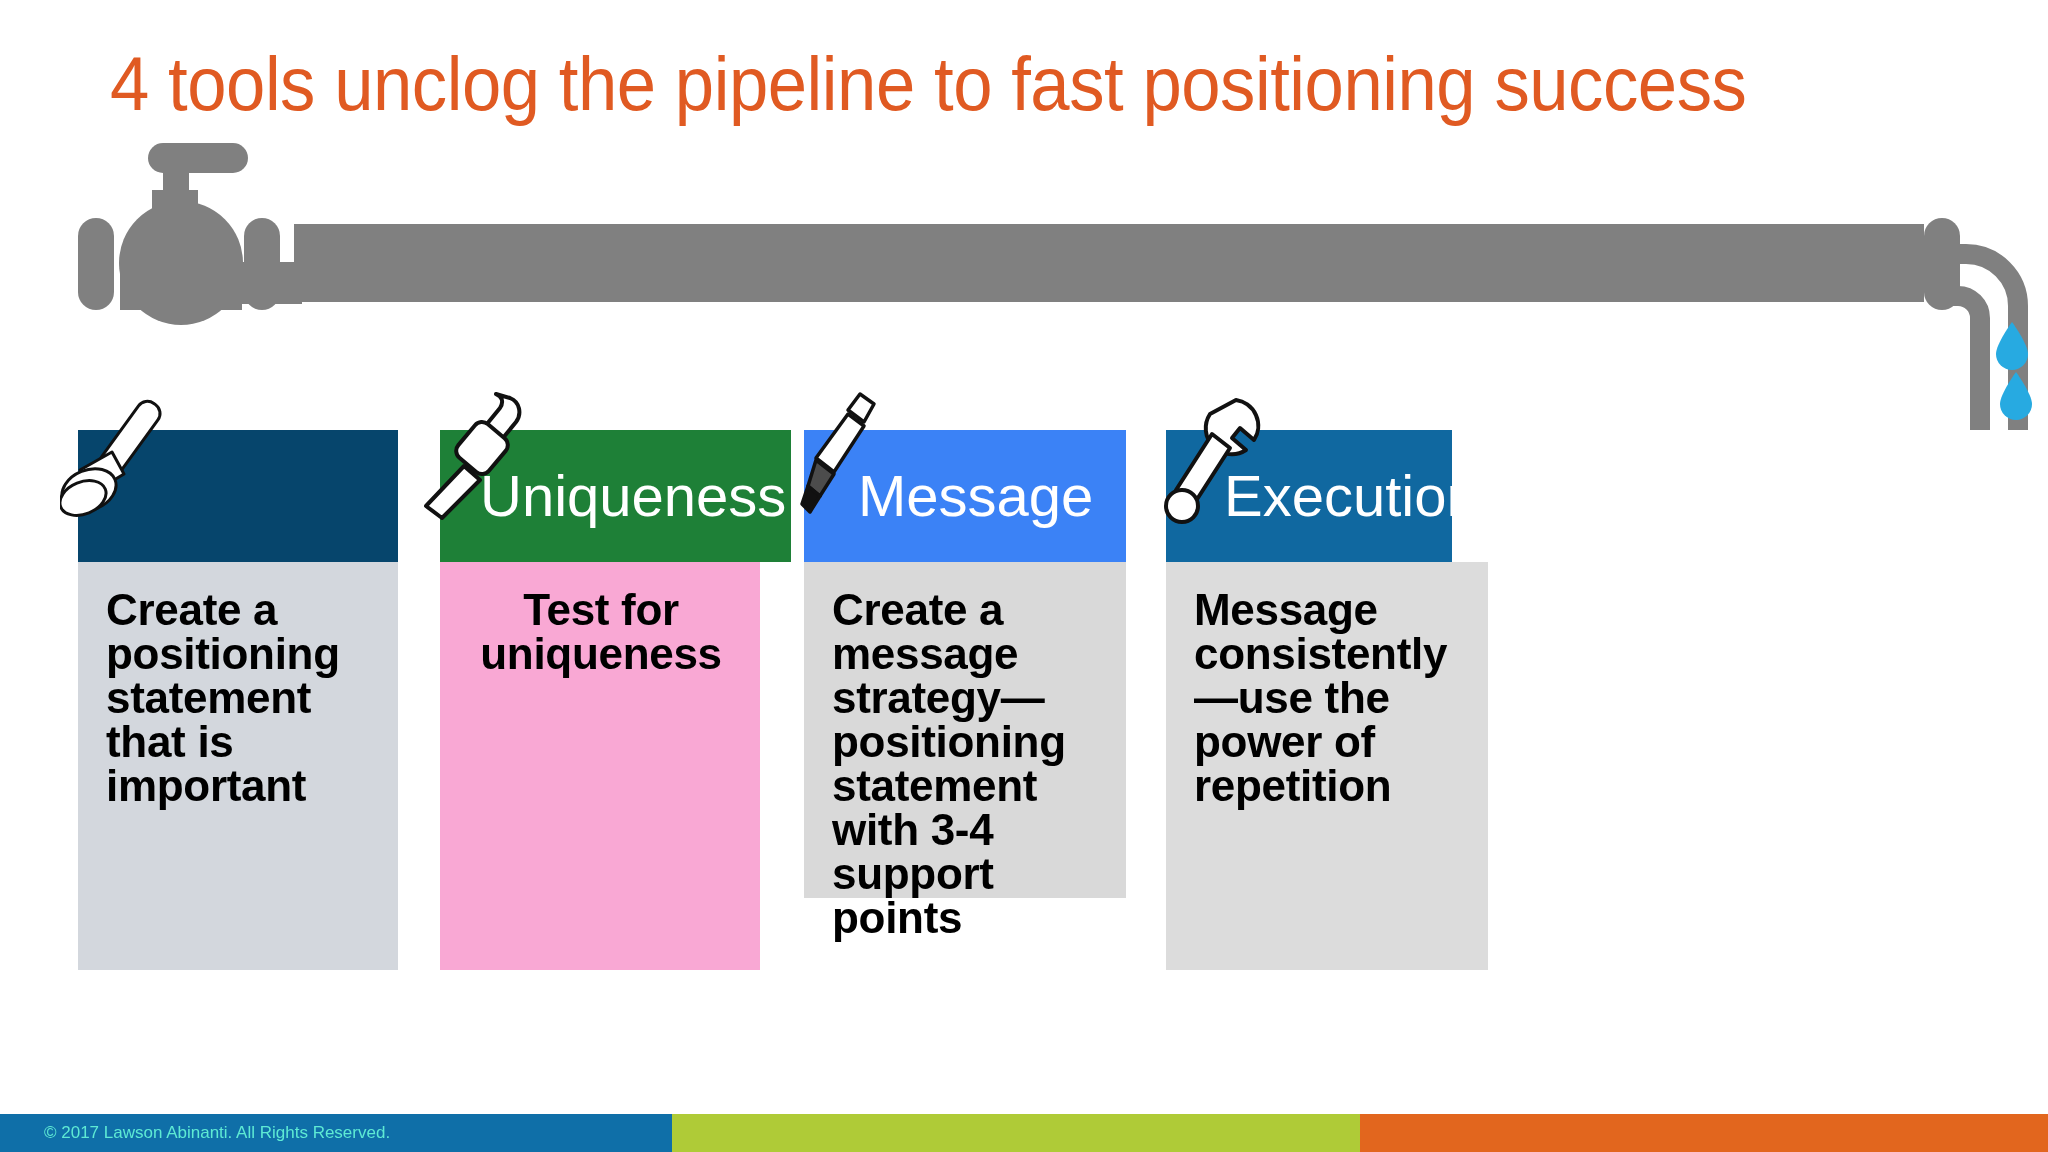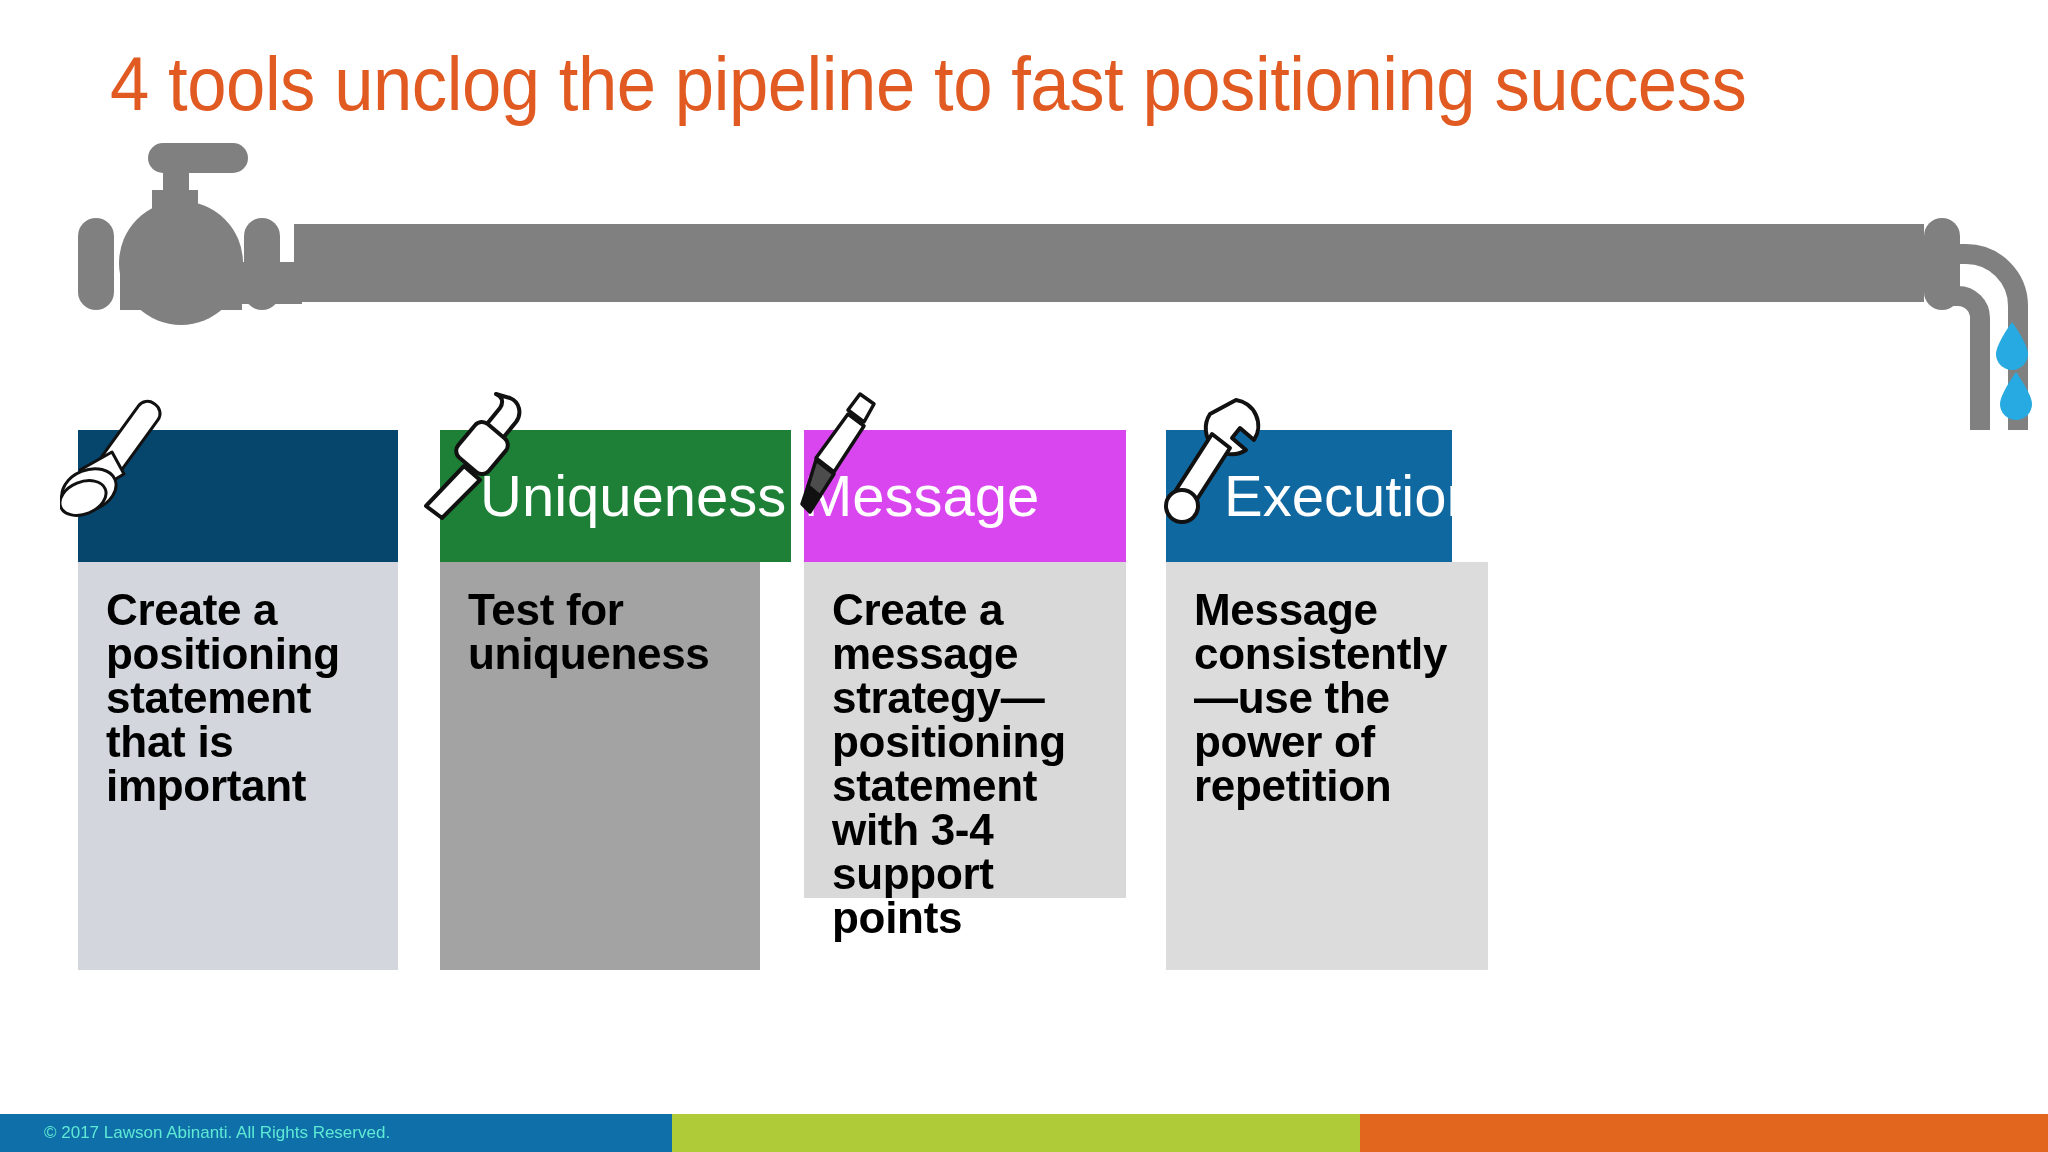--- a/index.html
+++ b/index.html
@@ -128,40 +128,40 @@
               <ellipse cx="23" cy="106" rx="24" ry="16" transform="rotate(-22 23 106)"></ellipse>
             </g>
           </svg>
         </div>
       </div>
       <div class="card-body" style="background:#D3D7DD;width:320px;height:408px;">
         <p>Create a positioning statement that is important</p>
       </div>
     </div>
 
-    <div class="card" style="left:440px;width:351px;">
+    <div class="card" style="left:440px;width:351px;text-align:center;">
       <div class="card-head" style="background:#1E8037;padding-left:40px;">
         <div class="card-icon" style="left:-22px;top:-40px;">
           <svg width="120" height="130" viewBox="0 0 120 130" xmlns="http://www.w3.org/2000/svg">
             <g stroke="#111111" stroke-width="4" stroke-linejoin="round" stroke-linecap="round" fill="#ffffff">
               <path d="M92,8 c10,4 12,16 6,24 l-18,22 -16,-14 18,-22 c4,-6 2,-12 -4,-14 z"></path>
               <rect x="44" y="36" width="40" height="44" rx="9" transform="rotate(40 64 58)"></rect>
               <path d="M8,116 L46,76 L62,90 L24,128 Z"></path>
             </g>
           </svg>
         </div>
         <span class="card-title">Uniqueness</span>
       </div>
-      <div class="card-body" style="background:#a3a3a3;width:320px;height:408px;">
+      <div class="card-body" style="background:#f9a8d4;width:320px;height:408px;">
         <p>Test for uniqueness</p>
       </div>
     </div>
 
     <div class="card" style="left:804px;width:322px;">
-      <div class="card-head" style="background:#d946ef;">
+      <div class="card-head" style="background:#3b82f6;padding-left:54px;">
         <div class="card-icon" style="left:-6px;top:-44px;">
           <svg width="100" height="140" viewBox="0 0 100 140" xmlns="http://www.w3.org/2000/svg">
             <g stroke="#111111" stroke-width="3.5" stroke-linejoin="round" stroke-linecap="round" fill="#ffffff">
               <path d="M62,8 l14,10 -10,18 -16,-12 z"></path>
               <path d="M50,28 l16,12 -30,46 -18,-14 z"></path>
               <path d="M18,74 l18,14 -14,22 -12,-10 z" fill="#4C4C4C"></path>
               <path d="M10,100 l12,10 -10,16 -8,-8 z" fill="#111111"></path>
             </g>
           </svg>
         </div>

